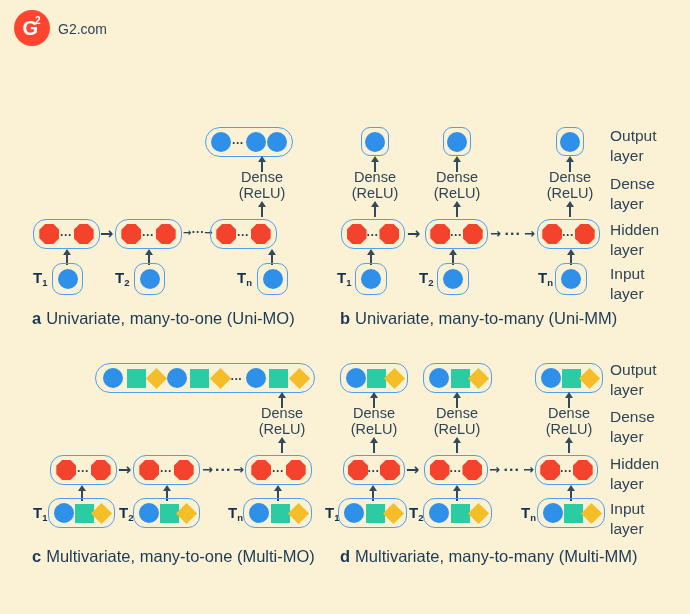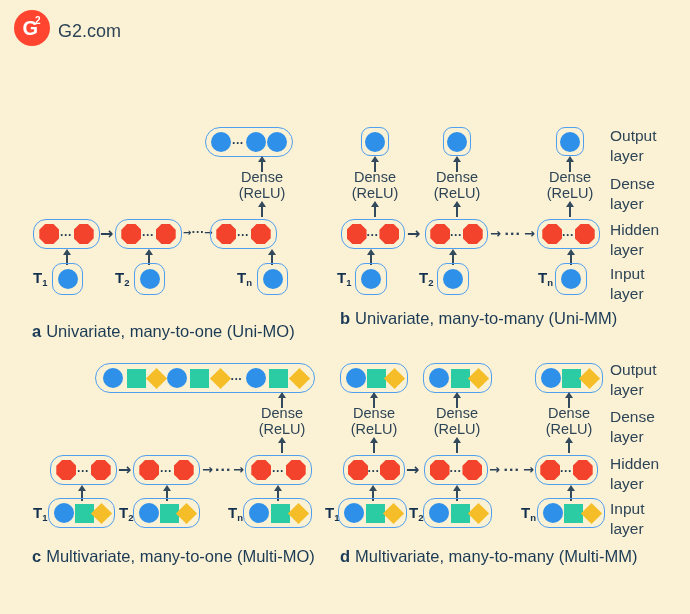--- a/index.html
+++ b/index.html
@@ -10,21 +10,21 @@
     font-family:"Liberation Sans", sans-serif;
   }
   
   .logo{
     position:absolute; left:14px; top:10px; width:36px; height:36px;
     border-radius:50%; background:#FF4430; color:#fff;
     display:flex; align-items:center; justify-content:center; font-weight:700;
   }
   .logo .g{ font-size:20px; margin-left:2px; }
   .logo .two{ font-size:10px; transform:translate(-3px,-8px); }
-  .site{ position:absolute; left:58px; top:21px; font-size:18px; color:#2E4457; font-weight:500; }
+  .site{ position:absolute; left:58px; top:21px; font-size:14px; color:#2E4457; font-weight:500; }
   .title{
     position:absolute; left:0; right:0; top:54px; text-align:center;
     font-size:30px; font-weight:700; color:#14304E; letter-spacing:.2px;
   }
   
   .nbox{
     position:absolute; height:30px; border:1.6px solid #4F9EEF; border-radius:13px;
     display:flex; align-items:center; justify-content:space-evenly; padding:0 4px;
   }
   .ibox{
@@ -112,21 +112,21 @@
         <span class="shape circle"></span>
       </div>
     <div class="tl" style="left:115px;top:269px"><span>T</span><sub>2</sub></div>
     <div class="ibox" style="left:134px;top:263px;width:31px;height:32px">
         <span class="shape circle"></span>
       </div>
     <div class="tl" style="left:237px;top:269px"><span>T</span><sub>n</sub></div>
     <div class="ibox" style="left:257px;top:263px;width:31px;height:32px">
         <span class="shape circle"></span>
       </div>
-    <div class="cap" style="left:32px;top:322px">
+    <div class="cap" style="left:32px;top:309px">
       <b>a</b><span>Univariate, many-to-one (Uni-MO)</span>
     </div>
   </div>
 
   <div>
     <div class="ibox" style="left:361px;top:127px;width:28px;height:29px;border-radius:9px">
         <span class="shape circle"></span>
       </div>
     <div class="ibox" style="left:443px;top:127px;width:28px;height:29px;border-radius:9px">
         <span class="shape circle"></span>

